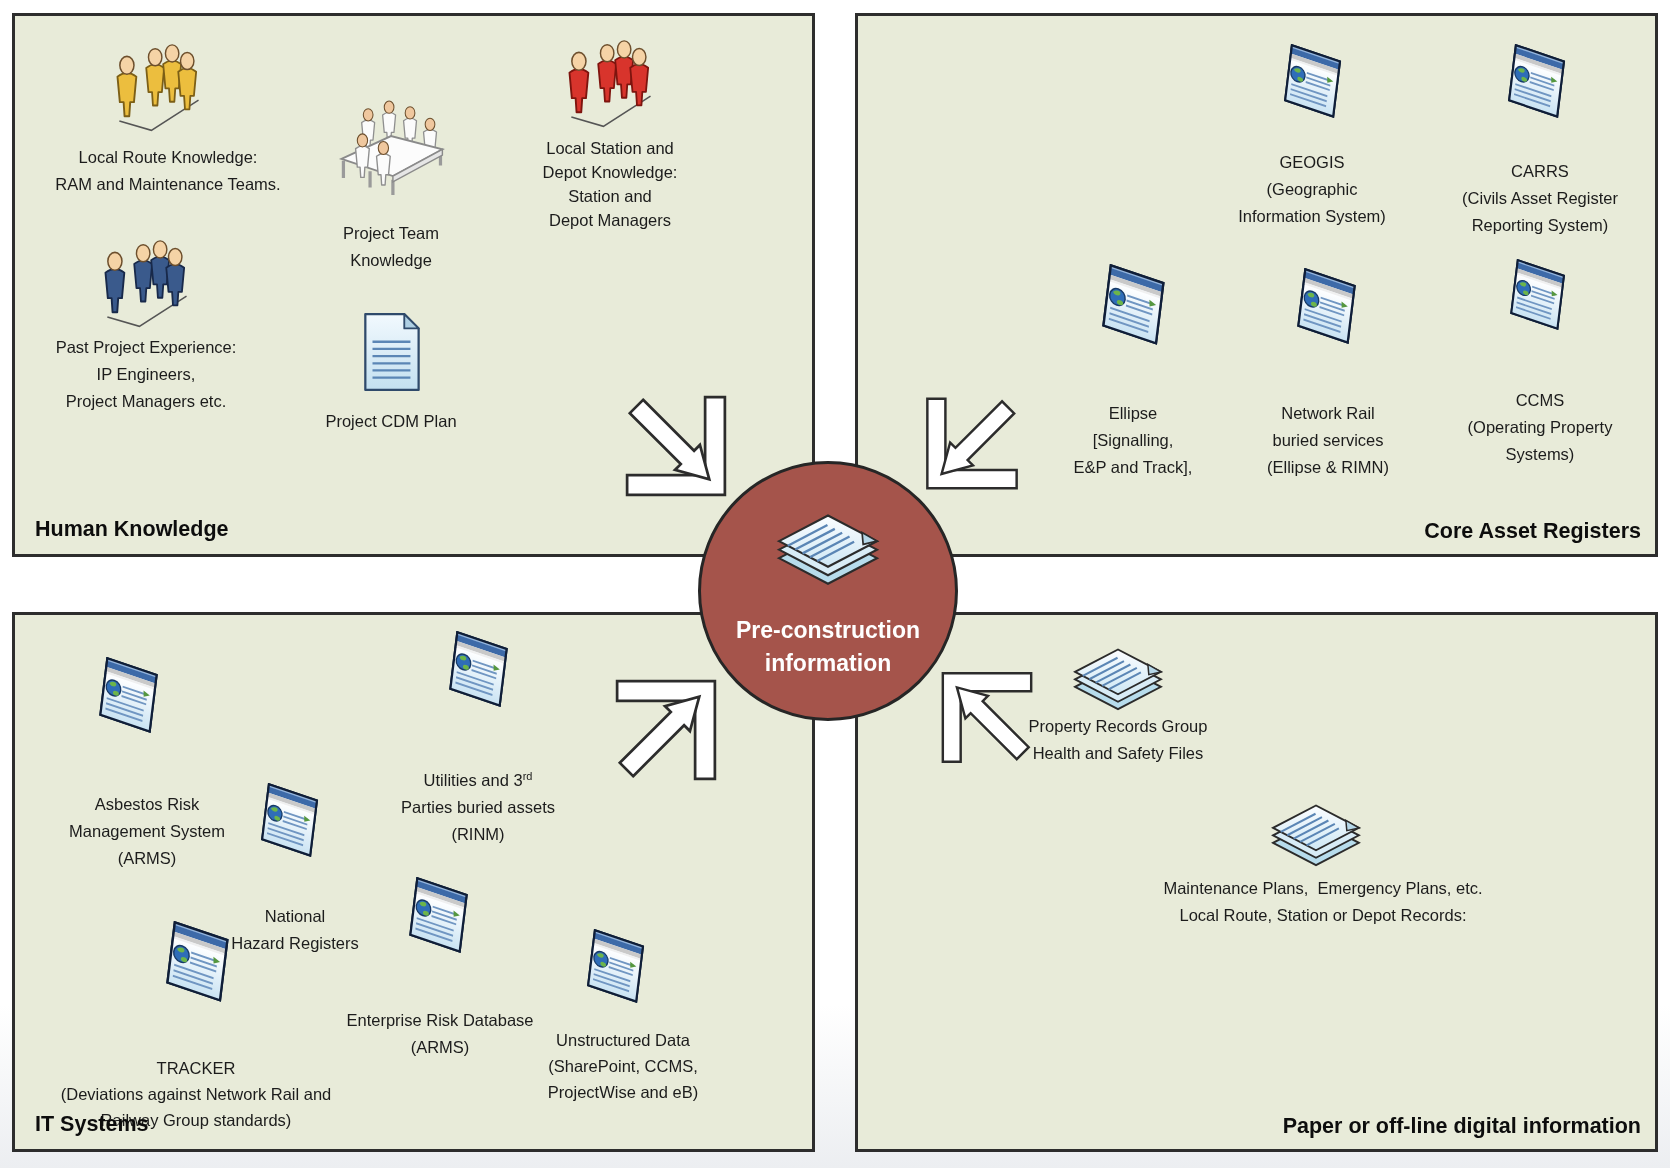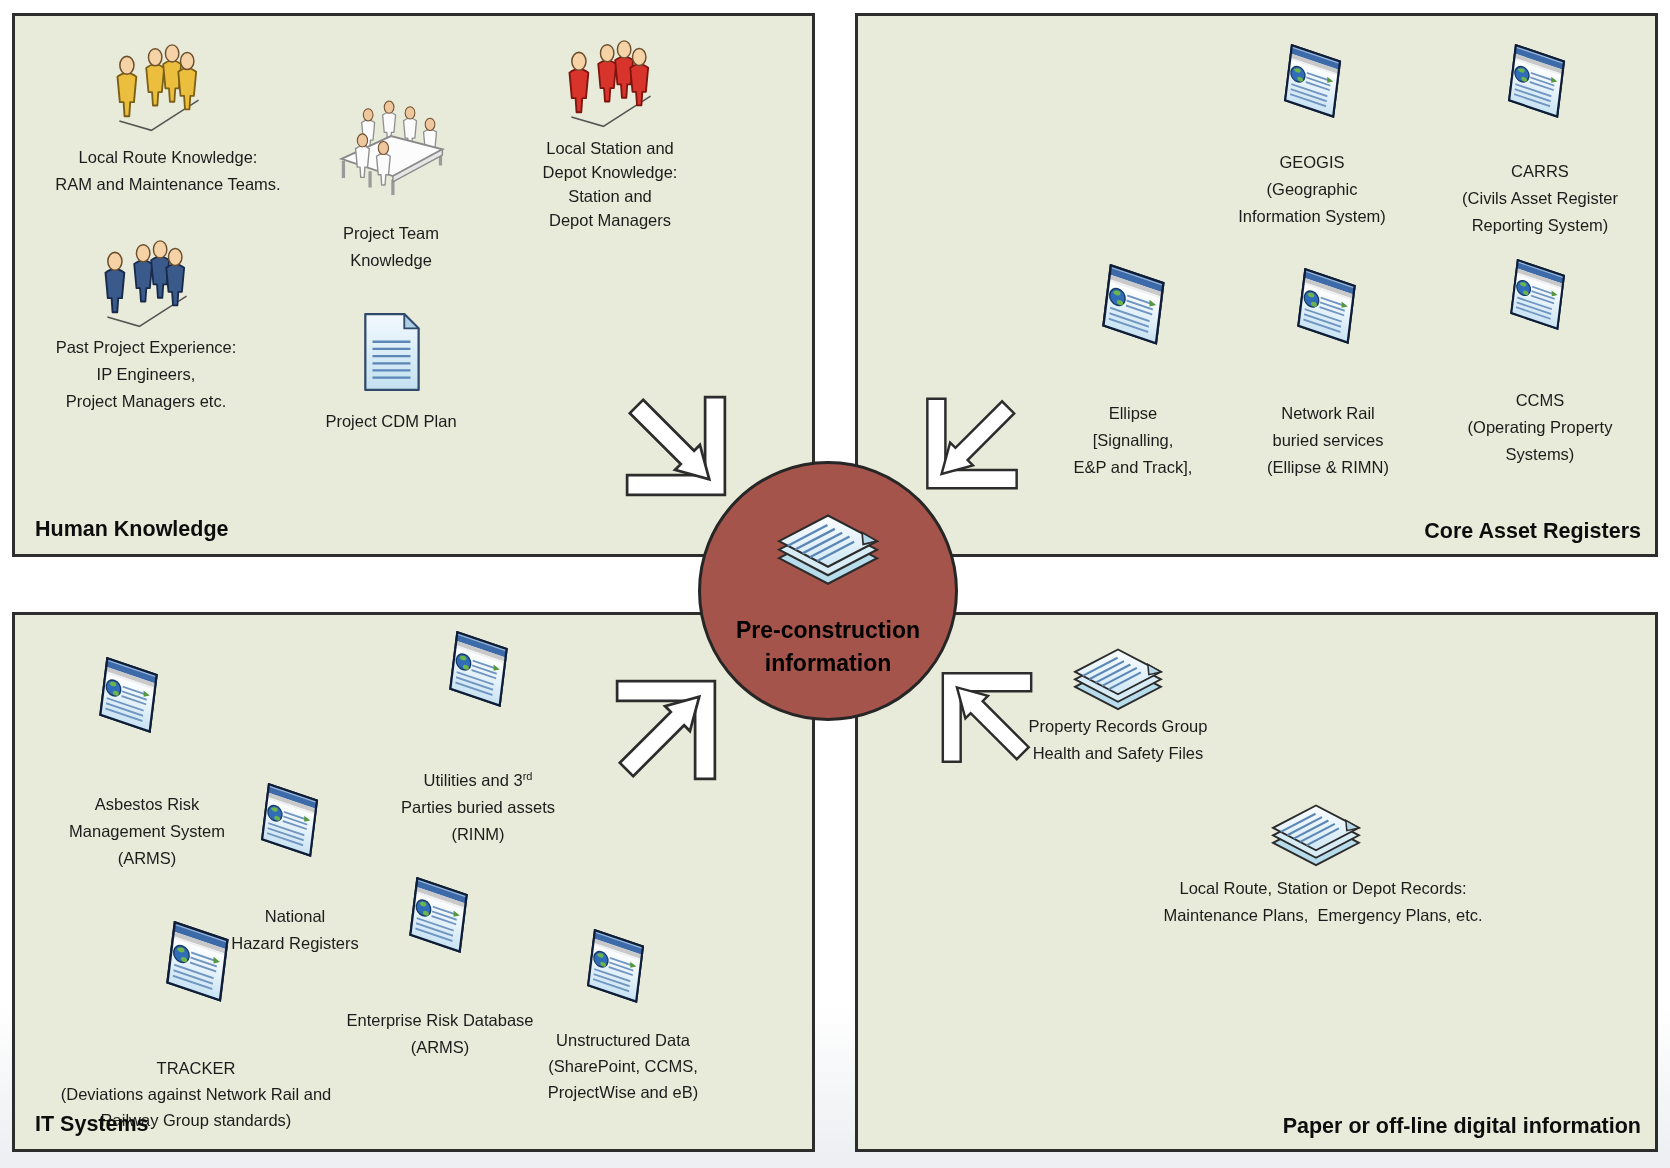--- a/index.html
+++ b/index.html
@@ -25,21 +25,21 @@
   .deco svg{display:block;width:100%;height:100%;}
   .deco.tr svg{transform:scaleX(-1);}
   .deco.bl svg{transform:scaleY(-1);}
   .deco.br svg{transform:scale(-1,-1);}
   #center-circle{
     position:absolute;left:698px;top:461px;width:260px;height:260px;border-radius:50%;
     background:#a5544b;border:3px solid #262626;box-sizing:border-box;z-index:6;
   }
   #center-circle .ctext{
     position:absolute;left:0;right:0;top:150px;text-align:center;
-    font-weight:bold;font-size:23px;line-height:33px;color:#000000;
+    font-weight:bold;font-size:23px;line-height:33px;color:#ffffff;
   }
   #center-circle .cstack{position:absolute;left:50%;top:26px;transform:translateX(-50%);}
   .ppl-yellow{--body:#ecbe3e;--stroke:#7c5f16;--head:#f5d3a6;}
   .ppl-red{--body:#d8342c;--stroke:#7e140e;--head:#f5d3a6;}
   .ppl-blue{--body:#3a5a8c;--stroke:#18294a;--head:#f5d3a6;}
   #defs-svg{position:absolute;width:0;height:0;overflow:hidden;}
 </style>
 </head>
 <body>
 
@@ -287,22 +287,22 @@
     </svg>
   <div class="clabel" style="left:260px;top:98px;">
     <div class="ln">Property Records Group</div>
     <div class="ln">Health and Safety Files</div>
   </div>
 
   <svg class="cicon" style="left:458px;top:168px;" width="112" height="86">
       <use href="#sym-stack"></use>
     </svg>
   <div class="clabel" style="left:465px;top:260px;">
+    <div class="ln">Maintenance Plans,  Emergency Plans, etc.</div>
     <div class="ln">Local Route, Station or Depot Records:</div>
-    <div class="ln">Maintenance Plans,  Emergency Plans, etc.</div>
   </div>
 
   <div class="qtitle" style="right:14px;bottom:10px;">Paper or off-line digital information</div>
 </div>
 
 <div class="deco tl" style="left:620px;top:394px;width:112px;height:104px;z-index:4;">
   <svg viewBox="0 0 100 100">
       <use href="#sym-arrow"></use>
     </svg>
 </div>

